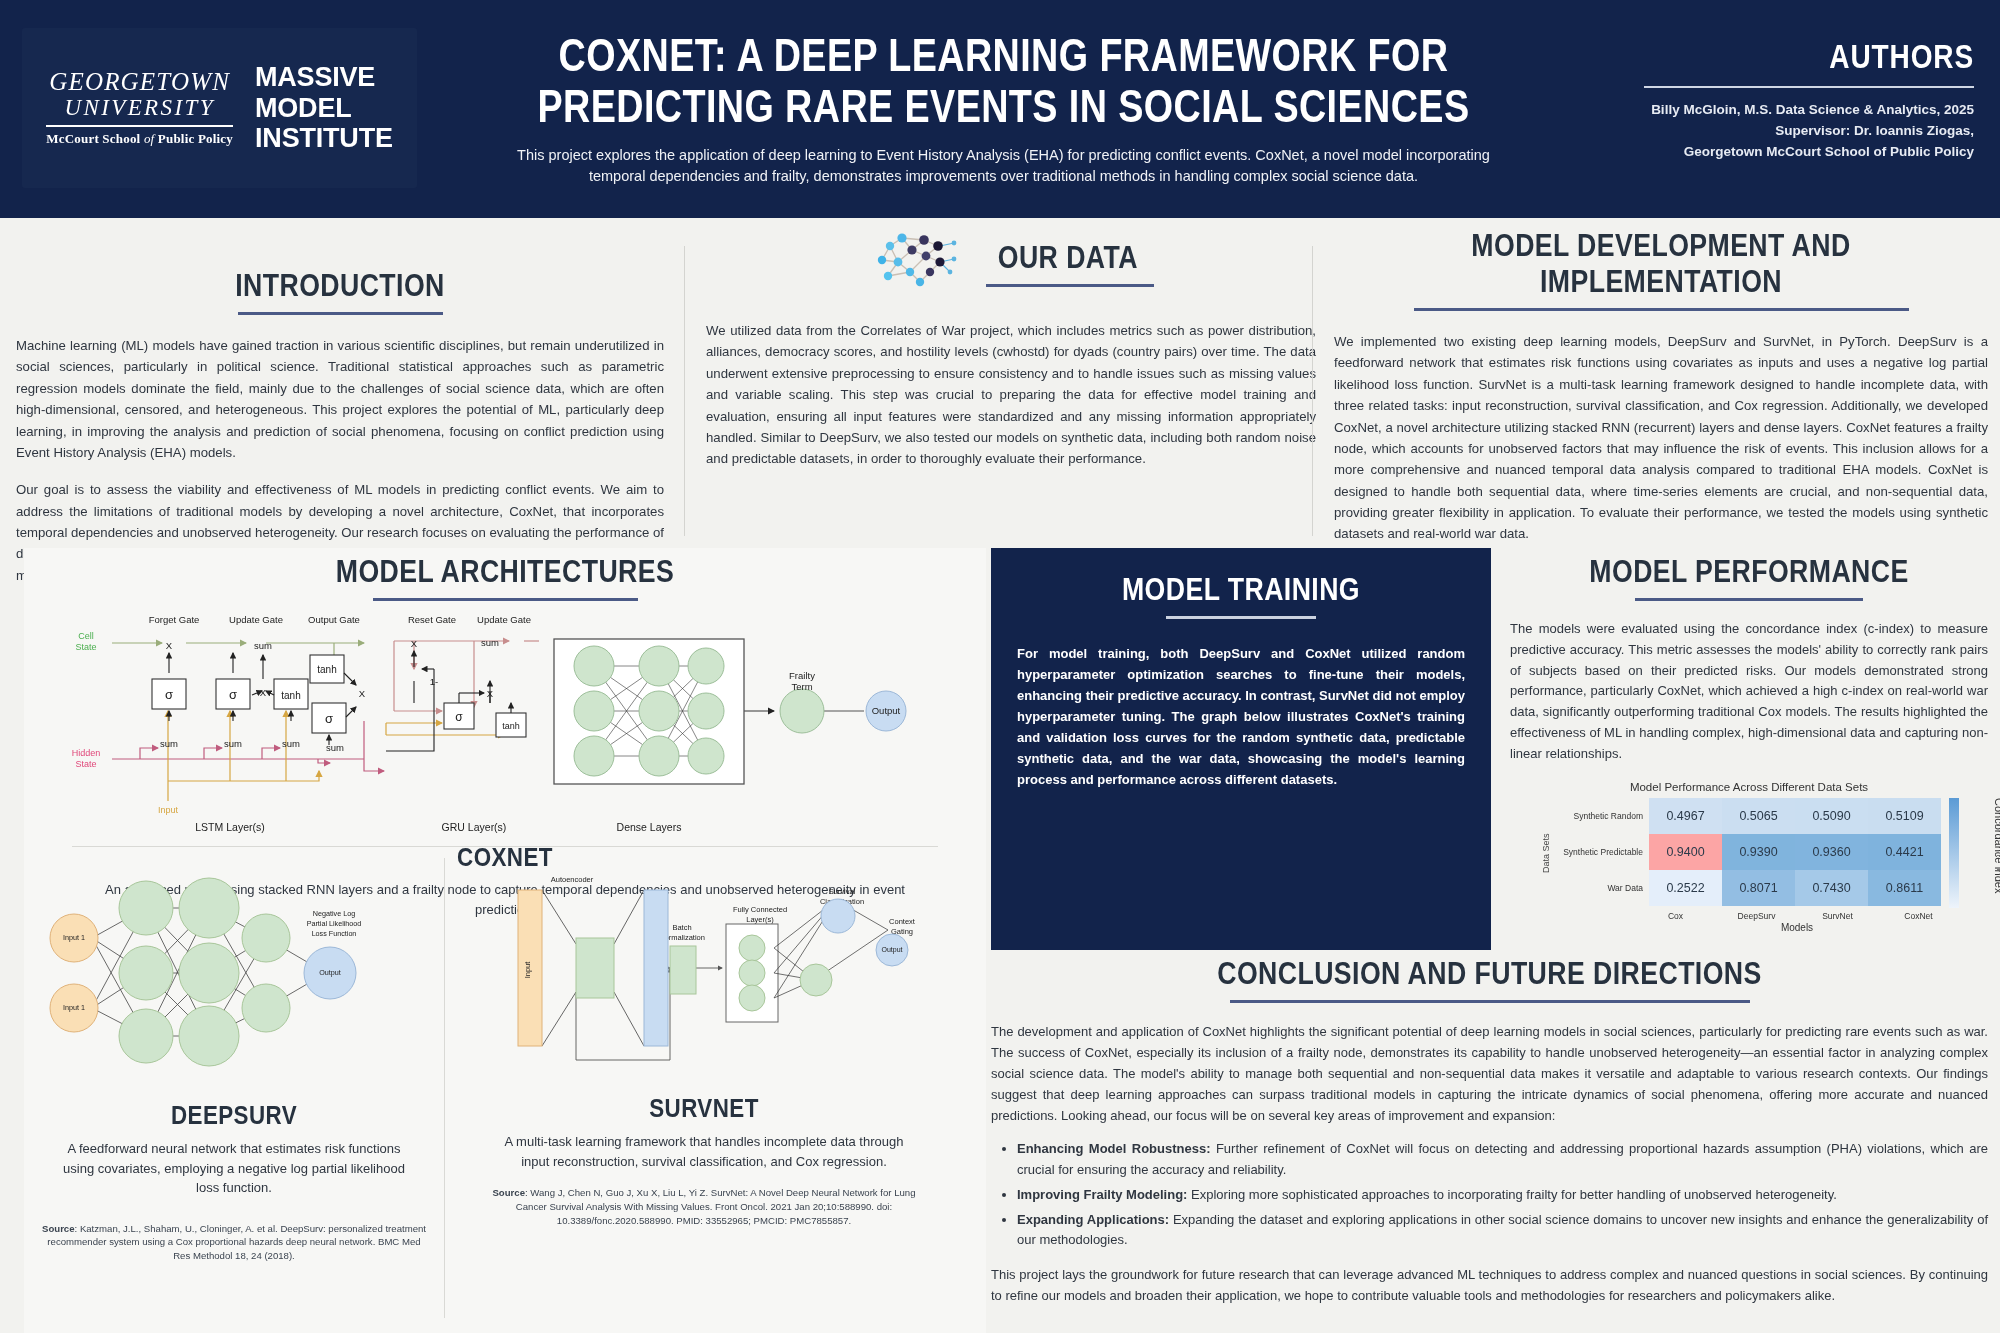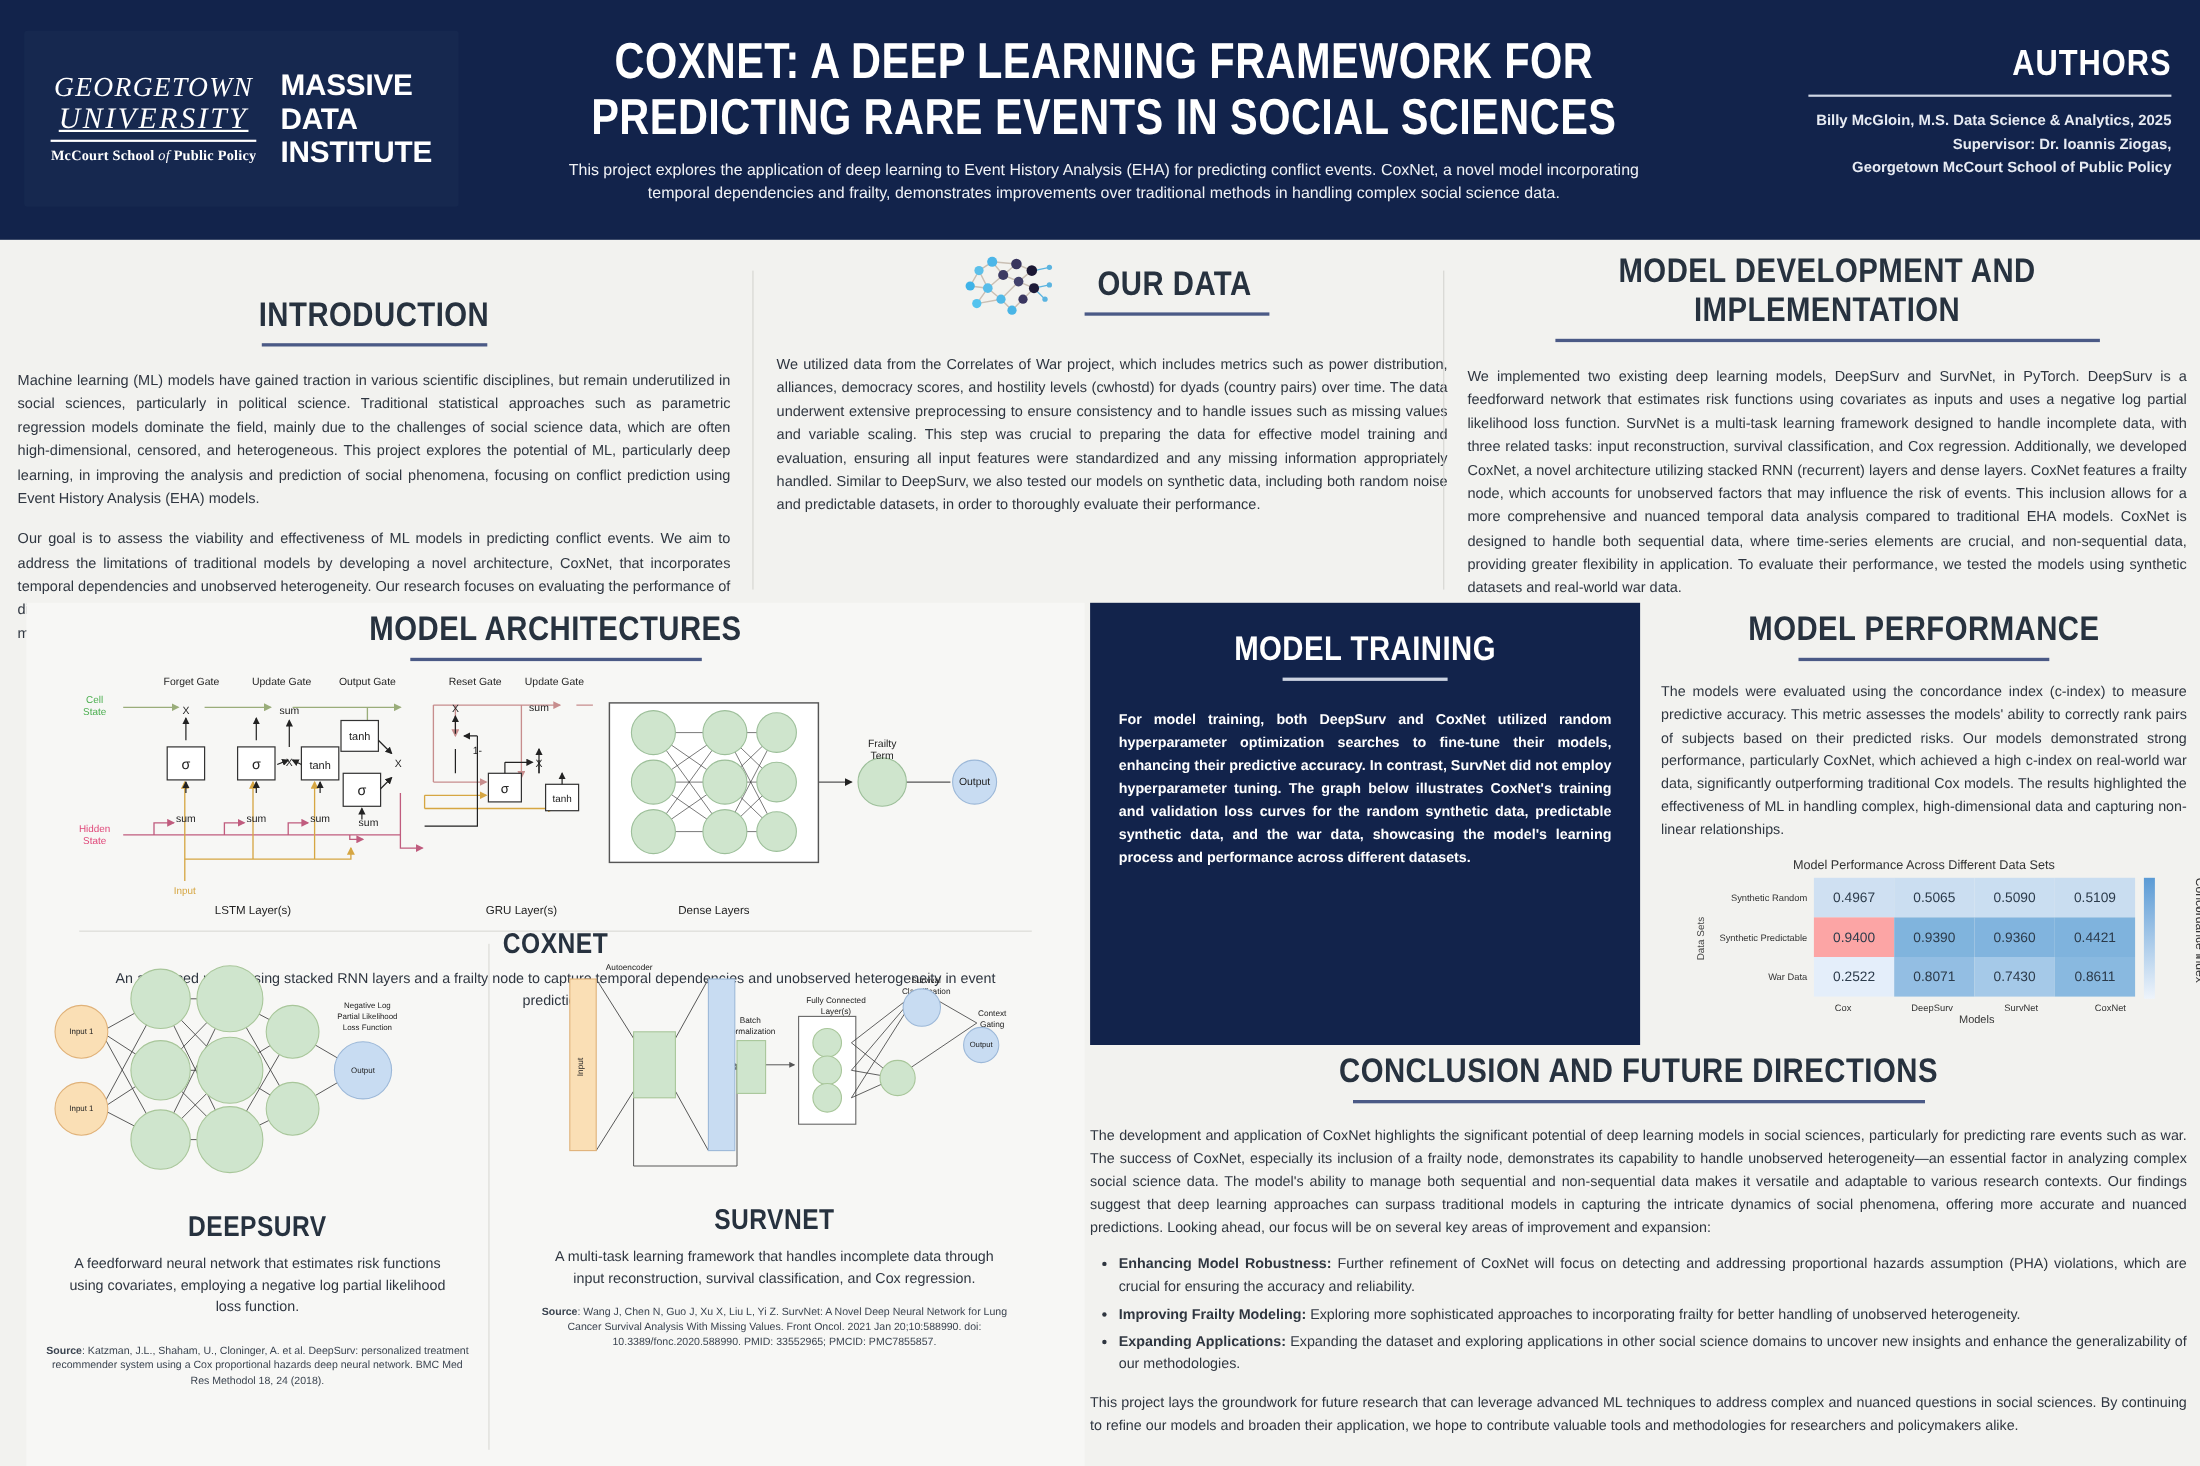--- a/index.html
+++ b/index.html
@@ -23,21 +23,21 @@
     background: #16284f; border-radius: 3px;
     display: flex; align-items: center; justify-content: center; gap: 22px;
   }
   .gtown { color: #ffffff; text-align: center; }
   .gtown .g1 {
     font-family: "Liberation Serif", serif; font-style: italic;
     font-size: 25px; letter-spacing: 1.2px; line-height: 1.04;
   }
   .gtown .g2 {
     font-family: "Liberation Serif", serif; font-style: italic;
-    font-size: 27px; letter-spacing: 2.4px; line-height: 1.1; text-decoration: underline;
+    font-size: 23px; letter-spacing: 2.4px; line-height: 1.1;
   }
   .gtown hr { border: none; border-top: 2px solid #fff; margin: 5px 0 4px 0; }
   .gtown .g3 {
     font-family: "Liberation Serif", serif; font-size: 13px; font-weight: bold;
     letter-spacing: .2px; white-space: nowrap;
   }
   .gtown .g3 i { font-weight: normal; }
   .mdi {
     color: #fff; font-weight: bold; font-size: 27px; line-height: 1.14;
     letter-spacing: -.2px; text-align: left;
@@ -183,21 +183,21 @@
         <div class="g2">UNIVERSITY</div>
         <hr>
         <div class="g3">
           <span>McCourt School</span>
           <i>of</i>
           <span>Public Policy</span>
         </div>
       </div>
       <div class="mdi">
         <div>MASSIVE</div>
-        <div>DATA</div>
+        <div>MODEL</div>
         <div>INSTITUTE</div>
       </div>
     </div>
 
     <div class="title-block">
       <div class="poster-title">CoxNet: A Deep Learning Framework for Predicting Rare Events in Social Sciences</div>
       <div class="poster-sub">This project explores the application of deep learning to Event History Analysis (EHA) for predicting conflict events. CoxNet, a novel model incorporating temporal dependencies and frailty, demonstrates improvements over traditional methods in handling complex social science data.</div>
     </div>
 
     <div class="authors-block">

